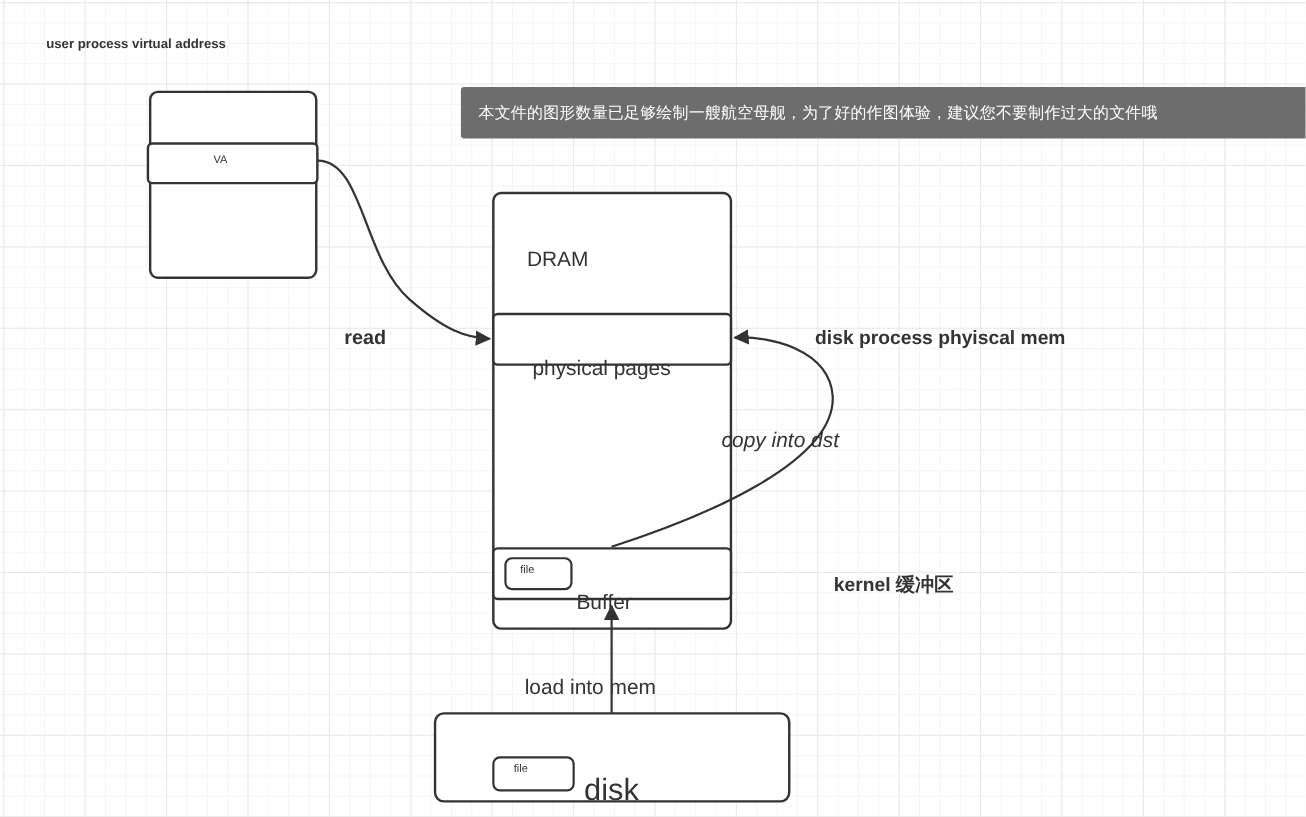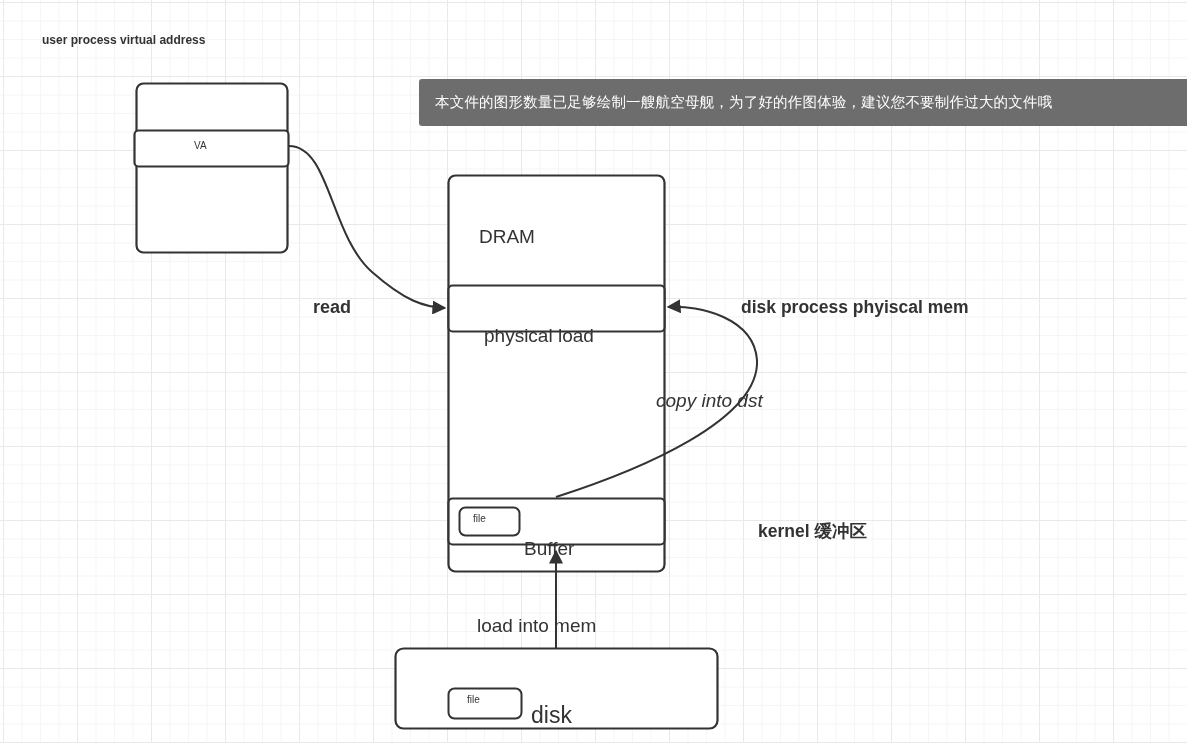--- a/index.html
+++ b/index.html
@@ -136,31 +136,31 @@
   <div class="banner">
     <span class="banner-text">本文件的图形数量已足够绘制一艘航空母舰，为了好的作图体验，建议您不要制作过大的文件哦</span>
   </div>
 
   <div class="lbl plain-sm" style="left:194px; top:141px;">VA</div>
 
   <div class="lbl title-bold" style="left:313px; top:250px; font-size:18px;margin-top:48px;">read</div>
 
   <div class="lbl plain" style="left:479px; top:199px;">DRAM</div>
 
-  <div class="lbl plain" style="left:484px; top:298px;">physical load</div>
+  <div class="lbl plain" style="left:484px; top:298px;">physical pages</div>
 
   <div class="lbl plain-sm" style="left:473px; top:514px;">file</div>
 
   <div class="lbl plain" style="left:524px; top:511px;text-align:right;">Buffer</div>
 
   <div class="lbl title-bold" style="left:741px; top:299px; font-size:17.5px;">disk process phyiscal mem</div>
 
   <div class="lbl plain" style="left:656px; top:363px;font-style:italic;">copy into dst</div>
 
   <div class="lbl title-bold" style="left:758px; top:523px; font-size:17.5px;">kernel 缓冲区</div>
 
   <div class="lbl plain" style="left:477px; top:588px;">load into mem</div>
 
   <div class="lbl plain-sm" style="left:467px; top:695px;">file</div>
 
-  <div class="lbl plain" style="left:531px; top:676px; font-size:23px;">disk</div>
+  <div class="lbl plain" style="left:531px; top:676px; font-size:28px;">disk</div>
 
 </div>
 
 </body></html>

